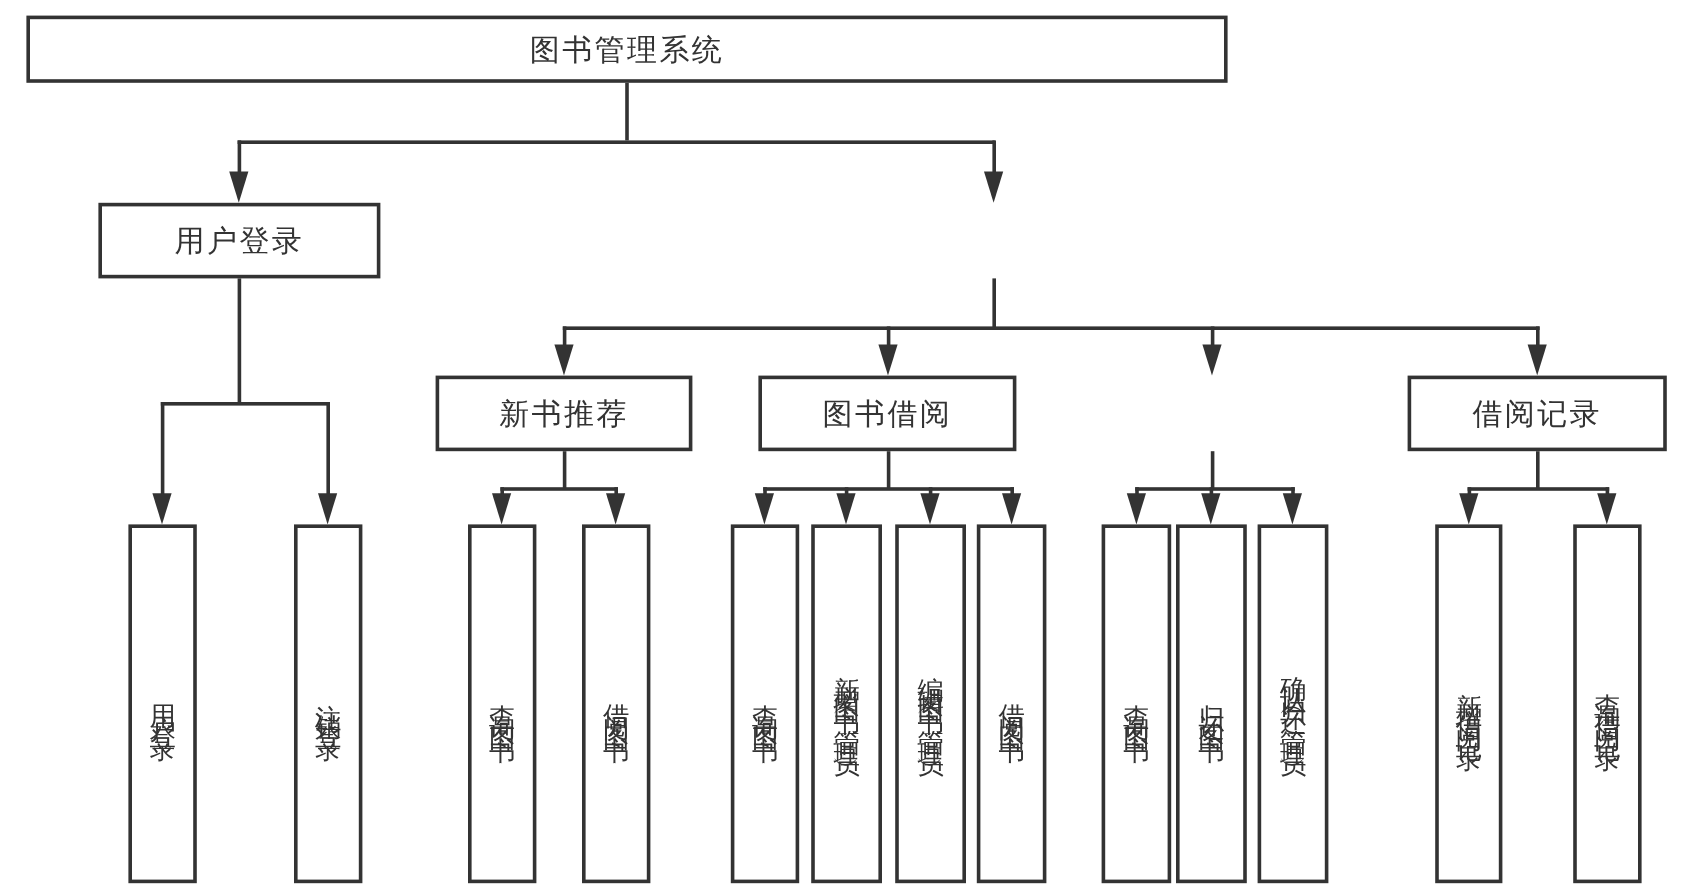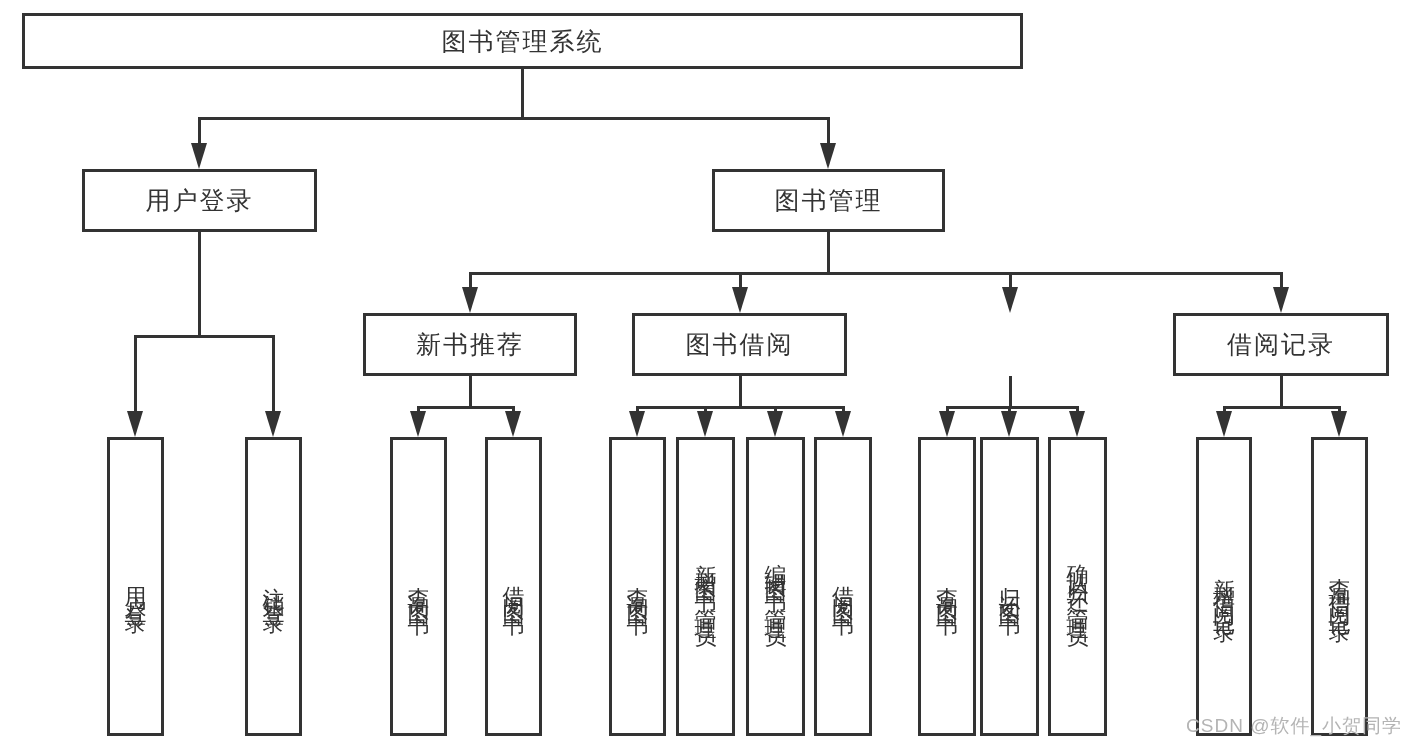--- a/index.html
+++ b/index.html
@@ -28,23 +28,20 @@
 
   <div class="lv" style="left:521px;top:69px;height:48px;"></div>
   <div class="lh" style="left:198px;top:117px;width:631px;"></div>
   <div class="lv" style="left:198px;top:117px;height:28px;"></div>
   <div class="ah" style="left:191px;top:143px;"></div>
   <div class="lv" style="left:827px;top:117px;height:28px;"></div>
   <div class="ah" style="left:820px;top:143px;"></div>
 
   <div class="box" style="left:82px;top:169px;width:235px;height:63px;">
     <span>用户登录</span>
-  </div>
-  <div class="box" style="left:712px;top:169px;width:233px;height:63px;">
-    <span>图书管理</span>
   </div>
 
   <div class="lv" style="left:198px;top:232px;height:105px;"></div>
   <div class="lh" style="left:134px;top:335px;width:141px;"></div>
   <div class="lv" style="left:134px;top:335px;height:78px;"></div>
   <div class="ah" style="left:127px;top:411px;"></div>
   <div class="lv" style="left:272px;top:335px;height:78px;"></div>
   <div class="ah" style="left:265px;top:411px;"></div>
 
   <div class="lv" style="left:827px;top:232px;height:42px;"></div>
@@ -137,15 +134,14 @@
   <div class="leaf" style="left:1048px;width:59px;">
     <span>确认归还（管理员）</span>
   </div>
   <div class="leaf" style="left:1196px;width:56px;">
     <span>新增借阅记录</span>
   </div>
   <div class="leaf" style="left:1311px;width:57px;">
     <span>查询借阅记录</span>
   </div>
 
-  <div class="wm">CSDN @软件_小贺同学</div>
 
 </div>
 
 </body></html>

